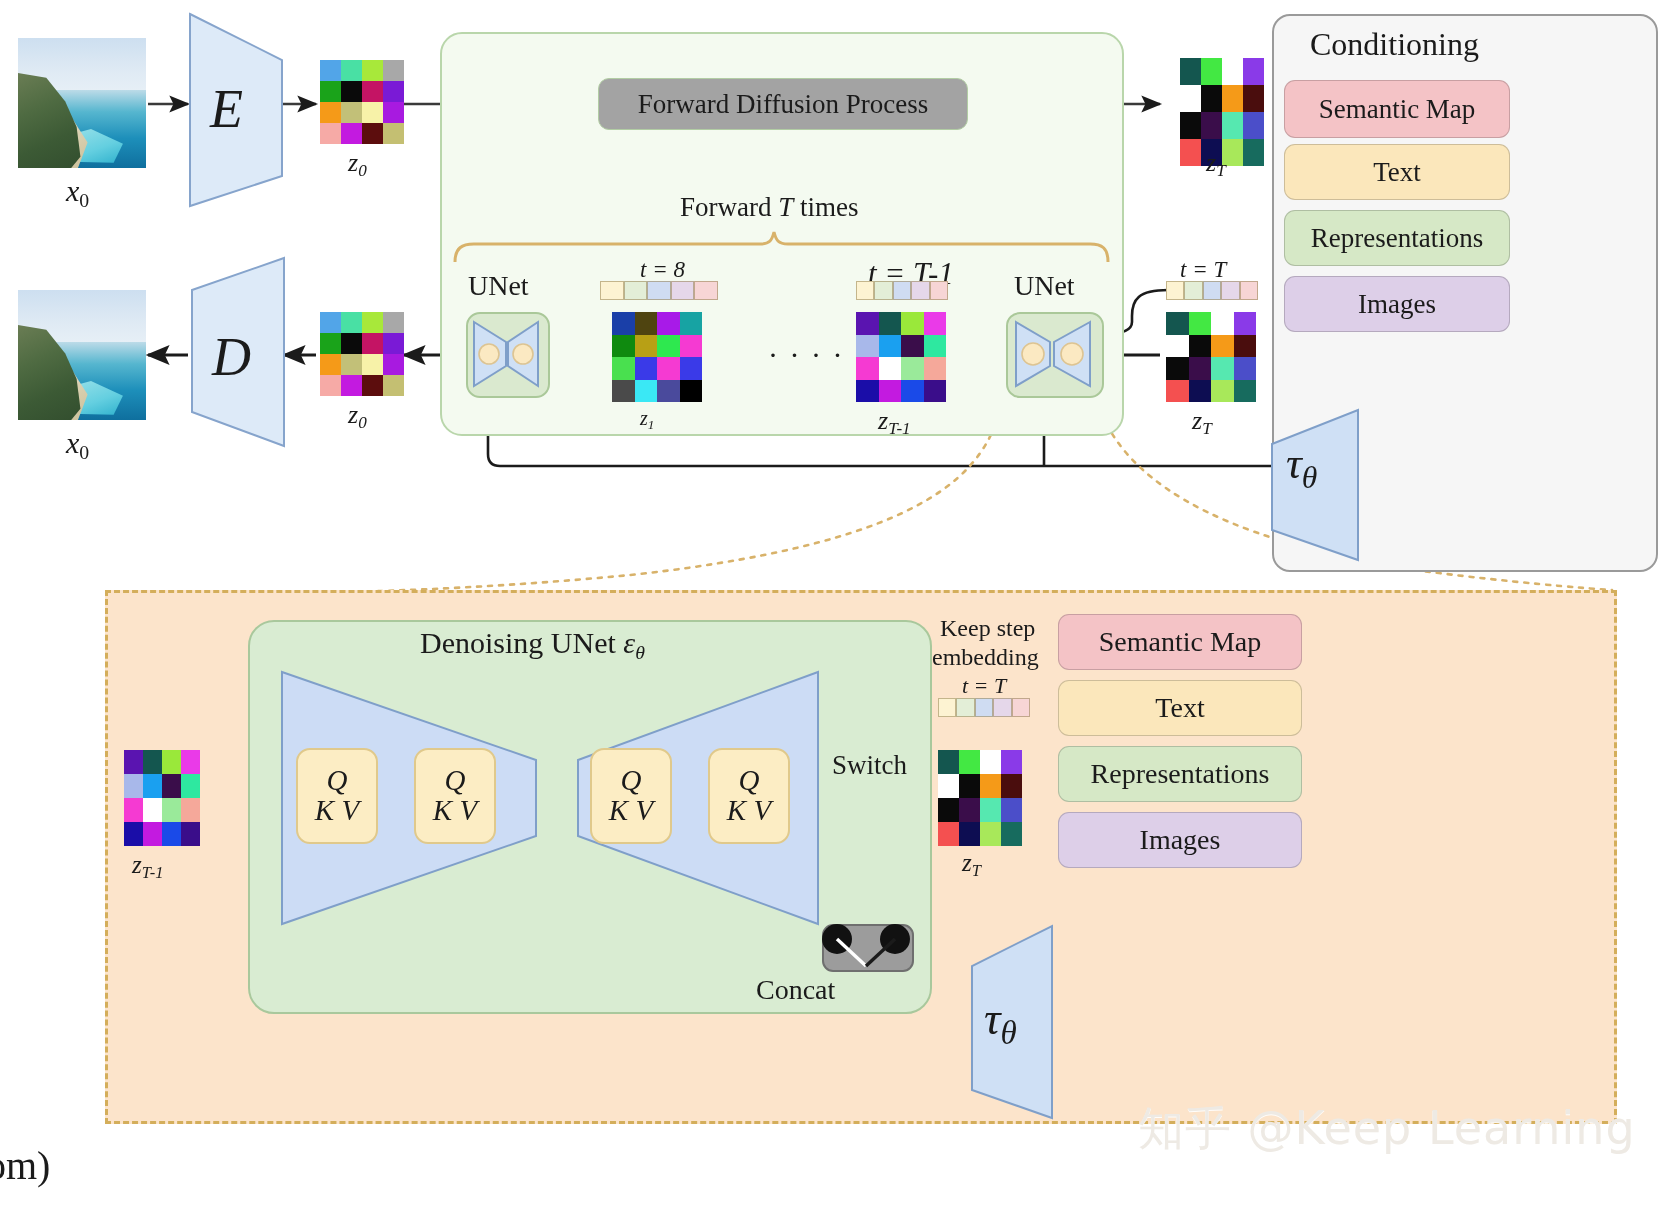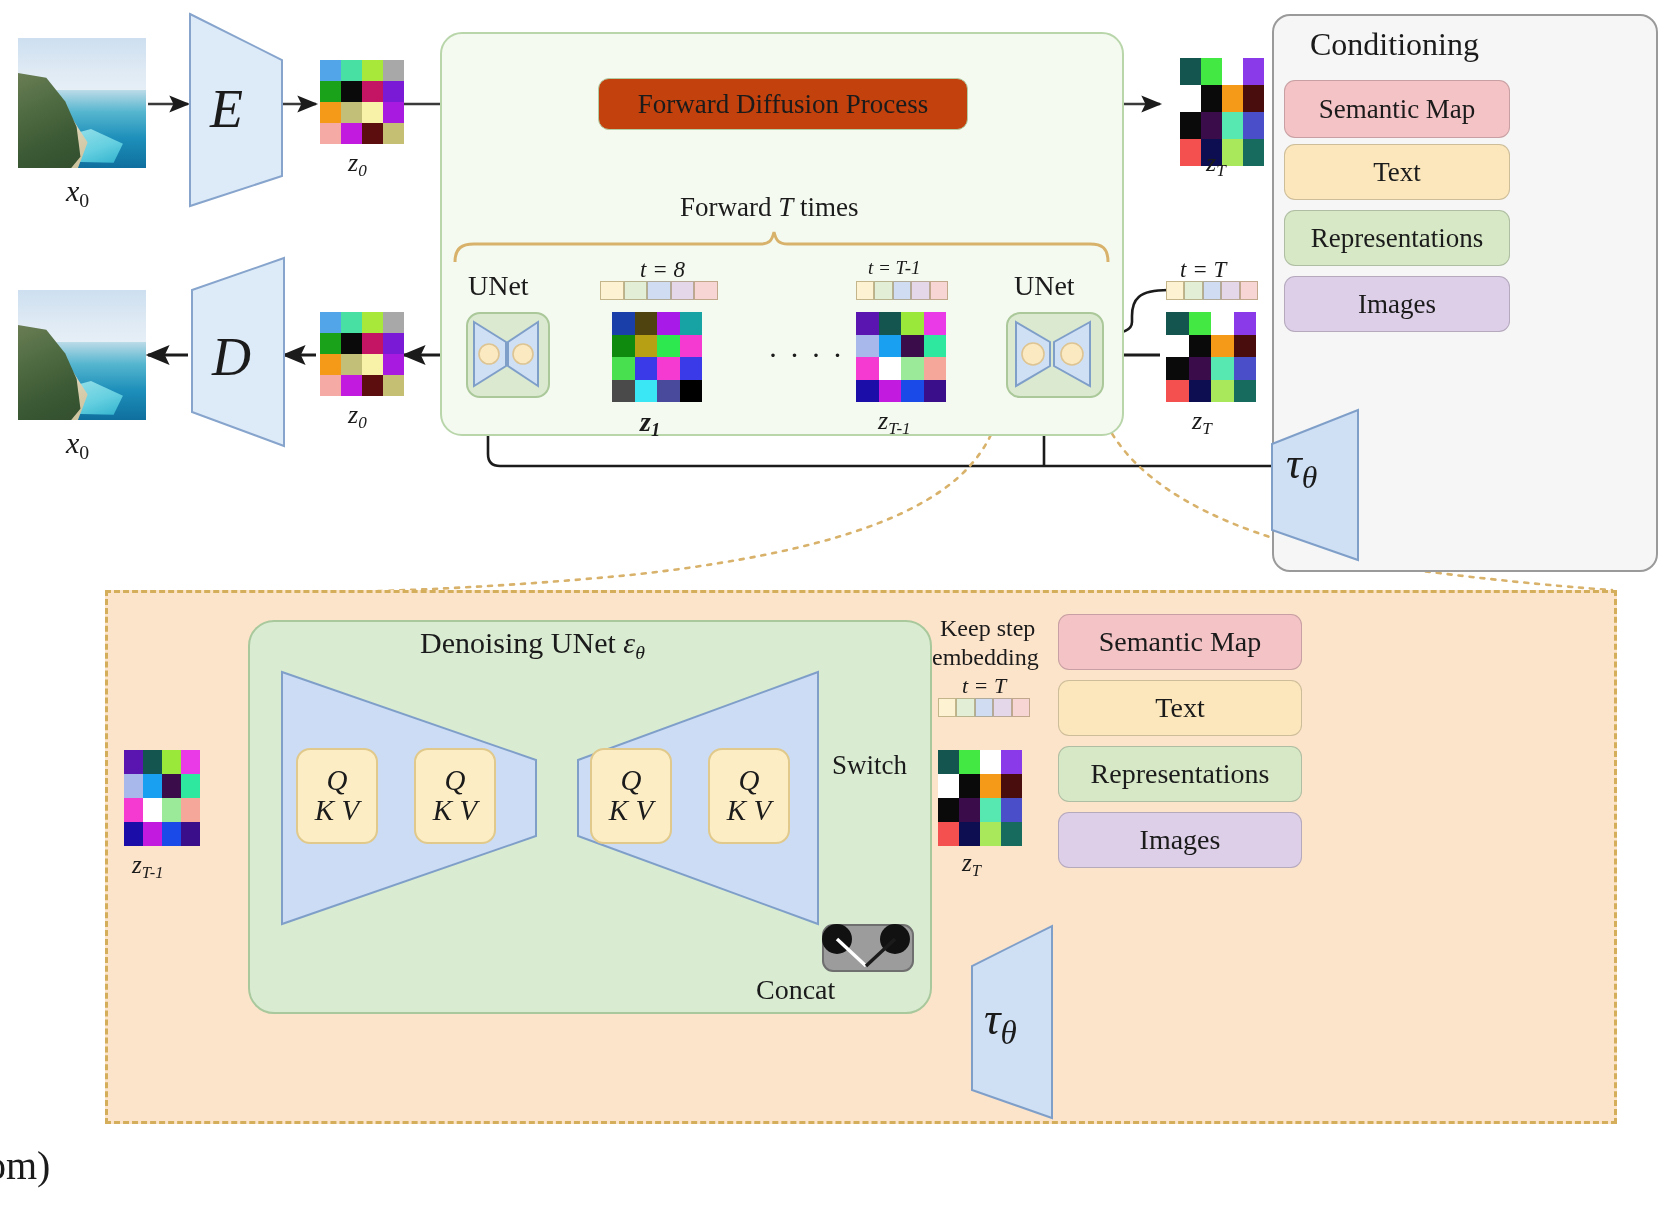--- a/index.html
+++ b/index.html
@@ -50,21 +50,21 @@
   }
 
   
   .chip{
     position:absolute;
     display:flex;align-items:center;justify-content:center;
     border-radius:11px;
     box-sizing:border-box;
     text-align:center;
   }
-  .chip-fwd{background:#c2410c;border:1.5px solid #b2cda4;}
+  .chip-fwd{background:#a3a3a3;border:1.5px solid #b2cda4;}
 
   
   .unet-box{
     position:absolute;
     background:#dae9cf;
     border:2px solid #aac899;
     border-radius:14px;
   }
 
   
@@ -349,27 +349,27 @@
       <i style="background: rgb(245, 58, 210);"></i>
       <i style="background: rgb(73, 224, 79);"></i>
       <i style="background: rgb(58, 58, 232);"></i>
       <i style="background: rgb(245, 58, 210);"></i>
       <i style="background: rgb(58, 58, 232);"></i>
       <i style="background: rgb(74, 74, 74);"></i>
       <i style="background: rgb(58, 232, 245);"></i>
       <i style="background: rgb(74, 74, 156);"></i>
       <i style="background: rgb(0, 0, 0);"></i>
     </div>
-  <div class="lbl ital" style="left:640px;top:408px;font-size:28px;font-weight:bold;">
+  <div class="lbl ital" style="left:640px;top:408px;font-size:20px;">
     <span>z</span><span class="mathsub">1</span>
   </div>
 
   <div class="lbl" style="left:768px;top:340px;font-size:30px;letter-spacing:2px;">· · · ·</div>
 
-  <div class="lbl ital" style="left:868px;top:258px;font-size:19px;">t = T-1</div>
+  <div class="lbl ital" style="left:868px;top:258px;font-size:31px;">t = T-1</div>
   <div class="tstrip" style="left:856px;top:281px;width:92px;height:19px;">
       <i style="background: rgb(253, 243, 210); flex: 1 1 0px;"></i>
       <i style="background: rgb(227, 238, 215); flex: 1 1 0px;"></i>
       <i style="background: rgb(207, 220, 242); flex: 1 1 0px;"></i>
       <i style="background: rgb(229, 215, 234); flex: 1 1 0px;"></i>
       <i style="background: rgb(247, 213, 213); flex: 1 1 0px;"></i>
     </div>
 
   <div class="grid" style="left:856px;top:312px;width:90px;height:90px;grid-template-columns:repeat(4,1fr);grid-template-rows:repeat(4,1fr);">
       <i style="background: rgb(90, 20, 176);"></i>
@@ -567,15 +567,16 @@
         <span>Text</span>
       </div>
       <div class="chip" style="left: 1058px; top: 746px; width: 244px; height: 56px; font-size: 28px; background: rgb(214, 232, 198); border: 1.5px solid rgba(0, 0, 0, 0.18);">
         <span>Representations</span>
       </div>
       <div class="chip" style="left: 1058px; top: 812px; width: 244px; height: 56px; font-size: 28px; background: rgb(221, 207, 232); border: 1.5px solid rgba(0, 0, 0, 0.18);">
         <span>Images</span>
       </div>
     </div>
 
+  <div class="watermark" style="left:1138px;top:1098px;">知乎 @Keep Learning</div>
   <div class="cut-text serif" style="left:-14px;top:1142px;">om)</div>
 
 </div>
 
 </body></html>

